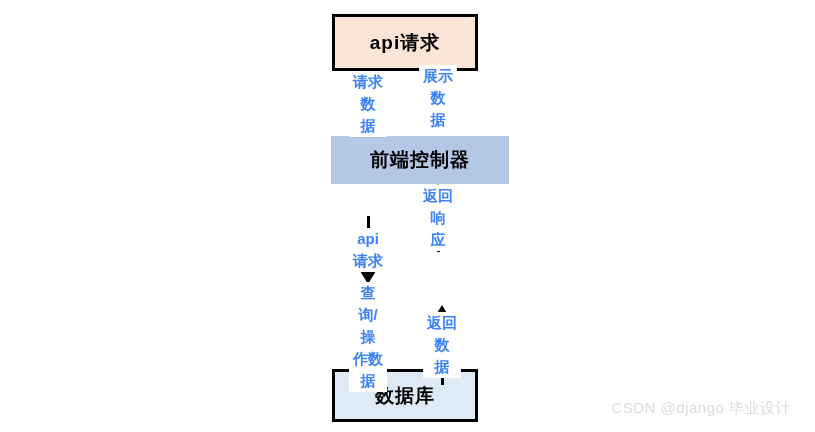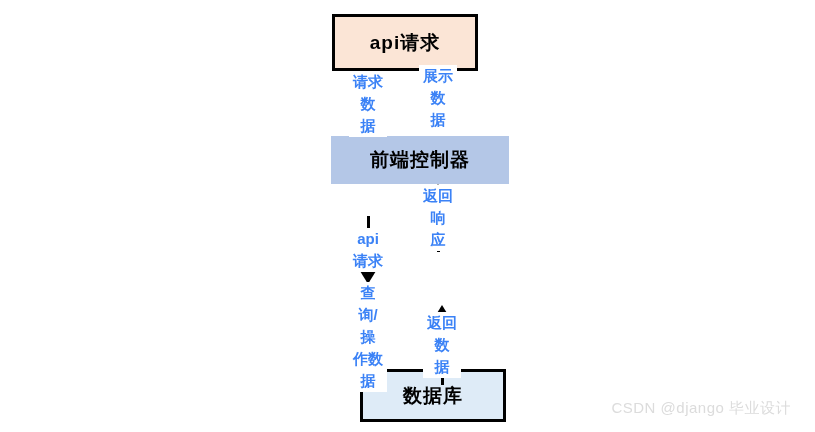--- a/index.html
+++ b/index.html
@@ -9,21 +9,21 @@
   }
   .node{
     position:absolute;display:flex;align-items:center;justify-content:center;
     font-size:19px;font-weight:bold;color:#000;box-sizing:border-box;
     letter-spacing:1px;
   }
   .node.bordered{border:3px solid #000;}
   #node-ui{left:332px;top:14px;width:146px;height:57px;background:#FBE5D6;}
   #node-frontend{left:331px;top:136px;width:178px;height:48px;background:#B4C7E7;}
   #node-backend{left:332px;top:252px;width:146px;height:53px;background:#FBE5D6;}
-  #node-db{left:332px;top:369px;width:146px;height:53px;background:#DEEBF7;margin-left:28px;}
+  #node-db{left:332px;top:369px;width:146px;height:53px;background:#DEEBF7;}
 
   .connector{position:absolute;width:76px;}
   .connector .line{
     position:absolute;left:50%;width:3px;margin-left:-1.5px;background:#000;
   }
   .connector.down .line{top:0;bottom:9px;}
   .connector.up .line{top:9px;bottom:0;}
   .arrowhead{
     position:absolute;left:50%;margin-left:-8px;width:0;height:0;
     border-left:8px solid transparent;border-right:8px solid transparent;

